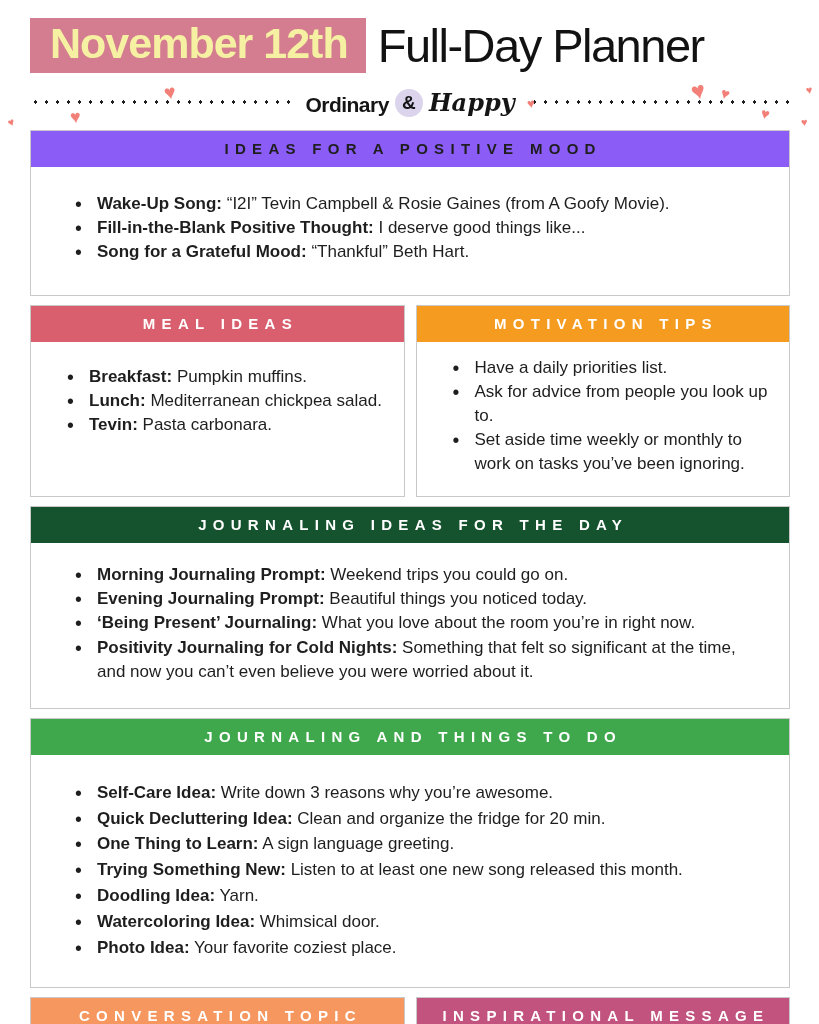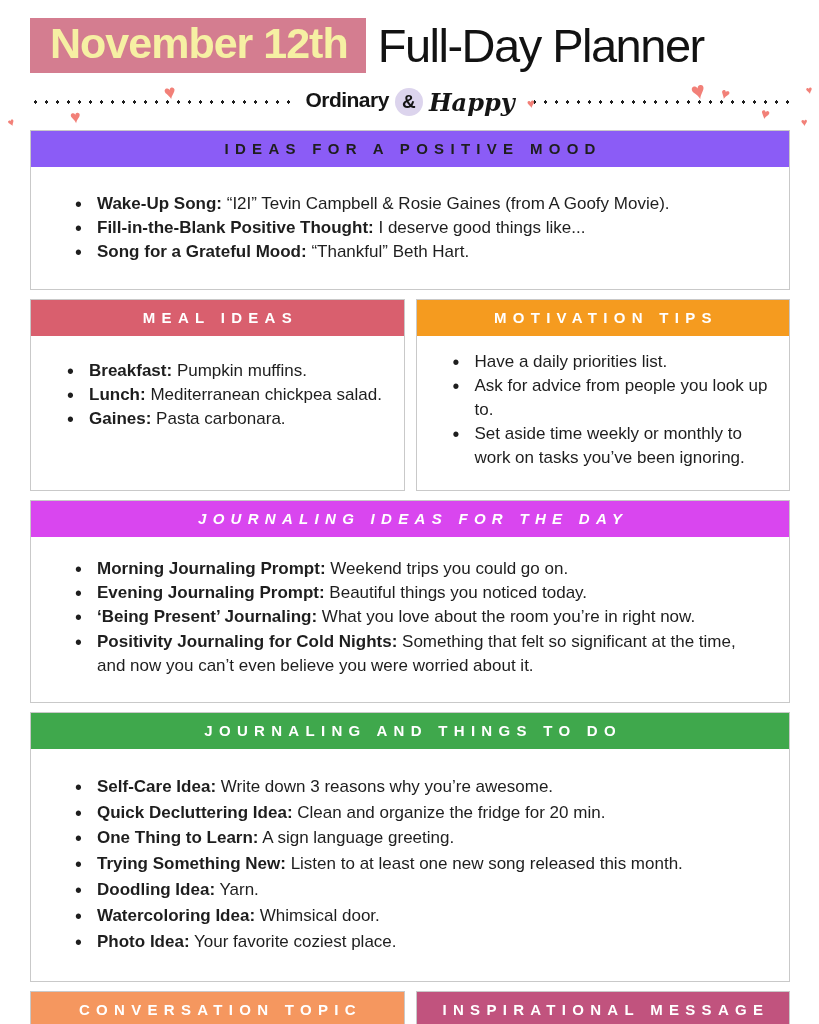--- a/index.html
+++ b/index.html
@@ -26,21 +26,21 @@
     color:#121212; font-size:47px; font-weight:400; letter-spacing:-1.5px;
     margin-left:12px; white-space:nowrap; line-height:1.0;
   }
   
   .brand-divider { display:flex; align-items:center; margin-top:14px; height:30px; }
   .dotline {
     flex:1; height:4px;
     background-image:radial-gradient(circle, #1e1e1e 0 1.6px, transparent 1.7px);
     background-size:11px 4px; background-repeat:repeat-x; background-position:left center;
   }
-  .brand { display:flex; align-items:flex-start; margin:0 14px; gap:6px; }
+  .brand { display:flex; align-items:flex-end; margin:0 14px; gap:6px; }
   .brand-word1 { font-weight:800; font-size:21px; color:#151515; letter-spacing:-0.5px; }
   .amp-circle {
     width:28px; height:28px; border-radius:50%; background:#dcd4ed;
     display:flex; align-items:center; justify-content:center;
     font-weight:800; font-size:19px; color:#151515;
   }
   .brand-word2 {
     font-family:"DejaVu Serif", serif; font-style:italic; font-weight:700;
     font-size:24px; color:#151515; letter-spacing:0;
   }
@@ -57,21 +57,21 @@
   .card-header.dark-text { color:#1e1e1e; }
   .card-body { font-size:17px; line-height:1.42; }
   ul.bullets { list-style:none; }
   ul.bullets li { position:relative; padding-left:0; }
   ul.bullets li::before {
     content:"\2022"; position:absolute; left:-22px; top:-1px; font-size:1.15em;
   }
   b.lbl { font-weight:700; }
   .section { margin-top:9px; }
   .sec-positive { margin-top:13px; }
-  .sec-positive .card-body { padding:25px 40px 24px 66px; min-height:102px; }
+  .sec-positive .card-body { padding:25px 40px 30px 66px; min-height:102px; }
   .two-col { display:grid; grid-template-columns:1fr 1fr; gap:11px; }
   .col-body { padding:23px 20px 20px 58px; min-height:144px; }
   .sec-journal .card-body { padding:20px 46px 24px 66px; }
   .sec-activities .card-body { padding:25px 30px 26px 66px; line-height:1.52; }
 </style>
 </head>
 <body>
 
 <div class="page">
 
@@ -127,21 +127,21 @@
         <ul class="bullets">
           <li>
             <b class="lbl">Breakfast:</b>
             <span>Pumpkin muffins.</span>
           </li>
           <li>
             <b class="lbl">Lunch:</b>
             <span>Mediterranean chickpea salad.</span>
           </li>
           <li>
-            <b class="lbl">Gaines:</b>
+            <b class="lbl">Tevin:</b>
             <span>Pasta carbonara.</span>
           </li>
         </ul>
       </div>
     </div>
     <div class="card">
       <div class="card-header" style="background-color: rgb(245, 155, 31);">MOTIVATION TIPS</div>
       <div class="card-body col-body" style="padding-top:14px;">
         <ul class="bullets">
           <li>
@@ -152,21 +152,21 @@
           </li>
           <li>
             <span>Set aside time weekly or monthly to work on tasks you’ve been ignoring.</span>
           </li>
         </ul>
       </div>
     </div>
   </div>
 
   <div class="card section sec-journal">
-    <div class="card-header" style="background-color: #d946ef; font-style: italic;">JOURNALING IDEAS FOR THE DAY</div>
+    <div class="card-header" style="background-color: #14532d;">JOURNALING IDEAS FOR THE DAY</div>
     <div class="card-body">
       <ul class="bullets">
         <li>
           <b class="lbl">Morning Journaling Prompt:</b>
           <span>Weekend trips you could go on.</span>
         </li>
         <li>
           <b class="lbl">Evening Journaling Prompt:</b>
           <span>Beautiful things you noticed today.</span>
         </li>

